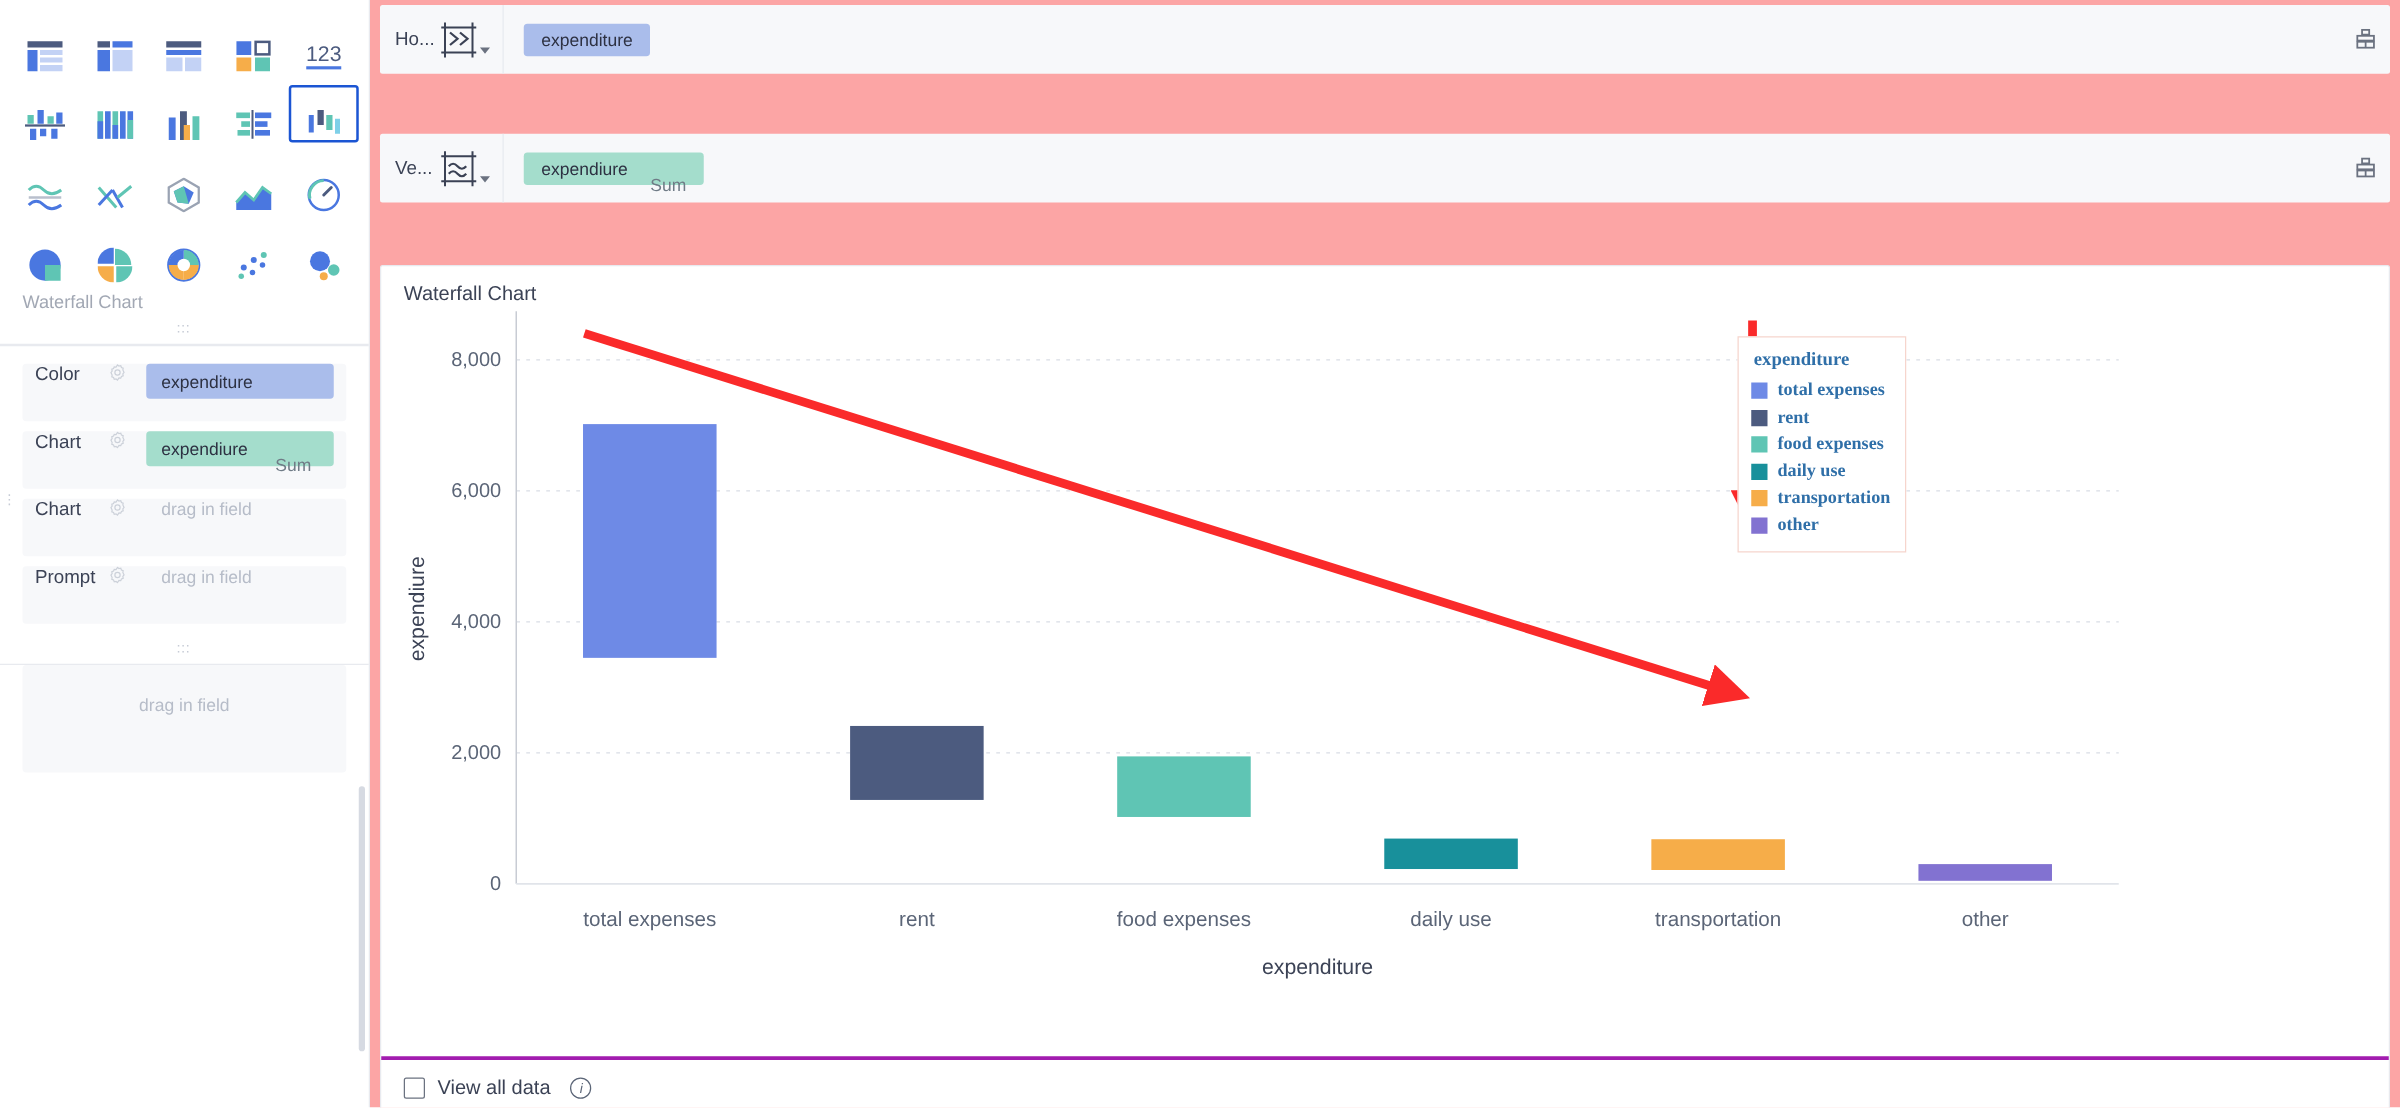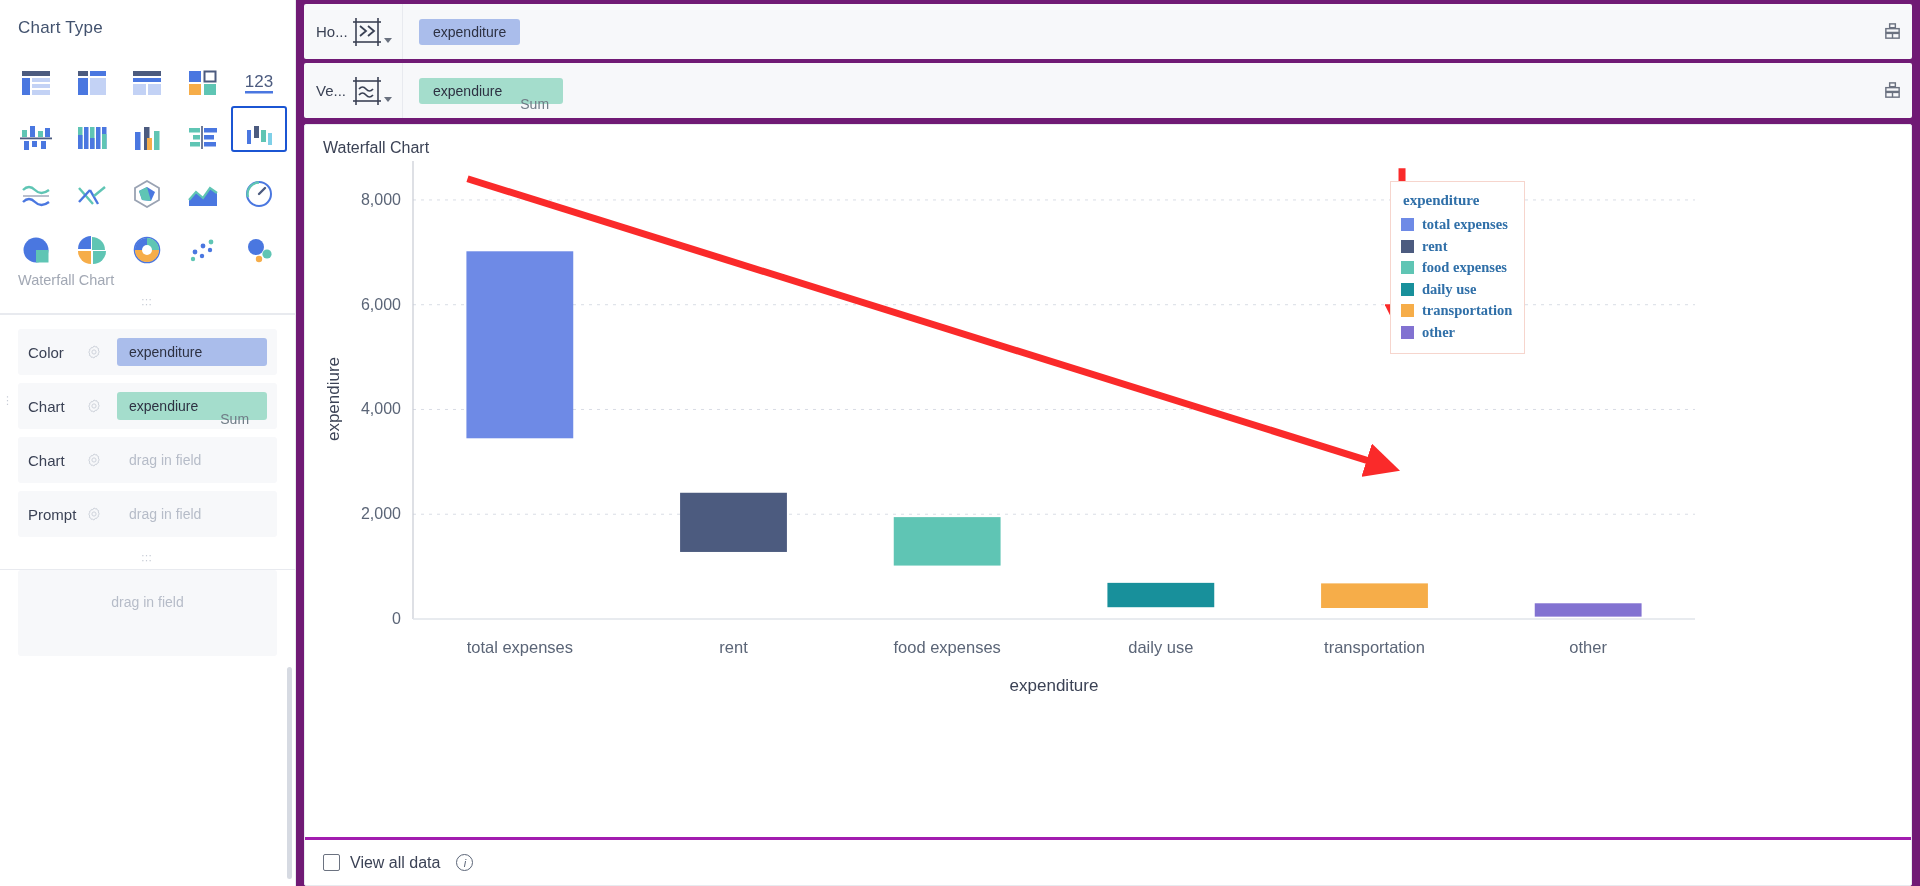--- a/index.html
+++ b/index.html
@@ -27,21 +27,21 @@
   .grip span { display:block; }
 
   .divider { height:1px; background:#e8eaef; margin-top:6px; }
 
   .tabs { display:flex; gap:20px; padding:12px 18px 0 18px; }
   .tab { font-size:16px; color:#3b4255; padding-bottom:10px; cursor:pointer; }
   .tab.active { color:#2e6be6; border-bottom:3px solid #2e6be6; }
   .tabs-underline { height:1px; background:#e8eaef; }
 
   .props { padding:14px 18px 0 18px; position:relative; }
-  .prop-row { display:flex; align-items:center; height:46px; background:#f7f8fa;
+  .prop-row { display:flex; align-items:flex-start; height:46px; background:#f7f8fa;
               margin-bottom:8px; border-radius:3px; padding:0 10px; }
   .prop-label { font-size:15px; color:#3b4255; min-width:54px; }
   .gear { width:14px; height:14px; margin-left:5px; margin-right:16px; opacity:.45; flex:0 0 14px; }
   .pill { height:28px; border-radius:3px; display:flex; align-items:center;
           padding:0 12px; font-size:14px; flex:1; gap:22px; }
   .pill.blue { background:#aabdeb; color:#2d3142; }
   .pill.green { background:#a4ddcc; color:#2d3142; }
   .pill .agg { color:#6f7b86;margin-top:26px; }
   .pill-empty { font-size:14px; color:#b6bcc8; padding-left:12px; }
 
@@ -51,22 +51,22 @@
                line-height:5px; }
 
   .rf-head { display:flex; align-items:center; justify-content:space-between;
              padding:0 18px; height:40px; }
   .rf-title { font-size:16px; color:#3b4255; }
   .rf-drop { margin:0 18px; height:86px; background:#f7f8fa; border-radius:3px;
              display:flex; align-items:flex-start; justify-content:center; padding-top:24px;
              font-size:14px; color:#b6bcc8; }
 
   
-  .main { flex:1; height:886px; background:#701a75; display:flex; flex-direction:column;
-          padding-left:4px; }
+  .main { flex:1; height:886px; background:#fca5a5; display:flex; flex-direction:column;
+          padding-left:4px;gap:44px; }
 
   .shelf { height:55px; background:#f7f8fa; display:flex; align-items:center;
            margin:4px 8px 0 4px; border-radius:2px; }
   .shelf-name { width:48px; padding-left:12px; font-size:15px; color:#3b4255; }
   .shelf-ico { width:50px; display:flex; align-items:flex-end; gap:2px; }
   .caret { width:0;height:0;border-left:4px solid transparent;border-right:4px solid transparent;
            border-top:5px solid #6b7280; margin-bottom:6px; }
   .shelf-sep { width:1px; height:55px; background:#e8eaef; margin-right:16px; }
   .shelf-body { flex:1; display:flex; align-items:center; }
   .shelf-pill { height:26px; border-radius:3px; display:flex; align-items:center;
@@ -98,21 +98,20 @@
 
   svg { display:block; }
 </style>
 </head>
 <body>
 
 <div class="app">
 
   <div class="left-panel">
 
-    <div class="ct-title">Chart Type</div>
 
     <div class="ct-grid">
 
       <div class="ct-cell">
         <svg width="30" height="26" viewBox="0 0 30 26">
             <rect x="1" y="1" width="28" height="5" fill="#4c5b7f"></rect>
             <rect x="1" y="8" width="8" height="17" fill="#4a77e0"></rect>
             <rect x="11" y="8" width="18" height="4" fill="#c3d2f5"></rect>
             <rect x="11" y="14" width="18" height="4" fill="#c3d2f5"></rect>
             <rect x="11" y="20" width="18" height="5" fill="#c3d2f5"></rect>

